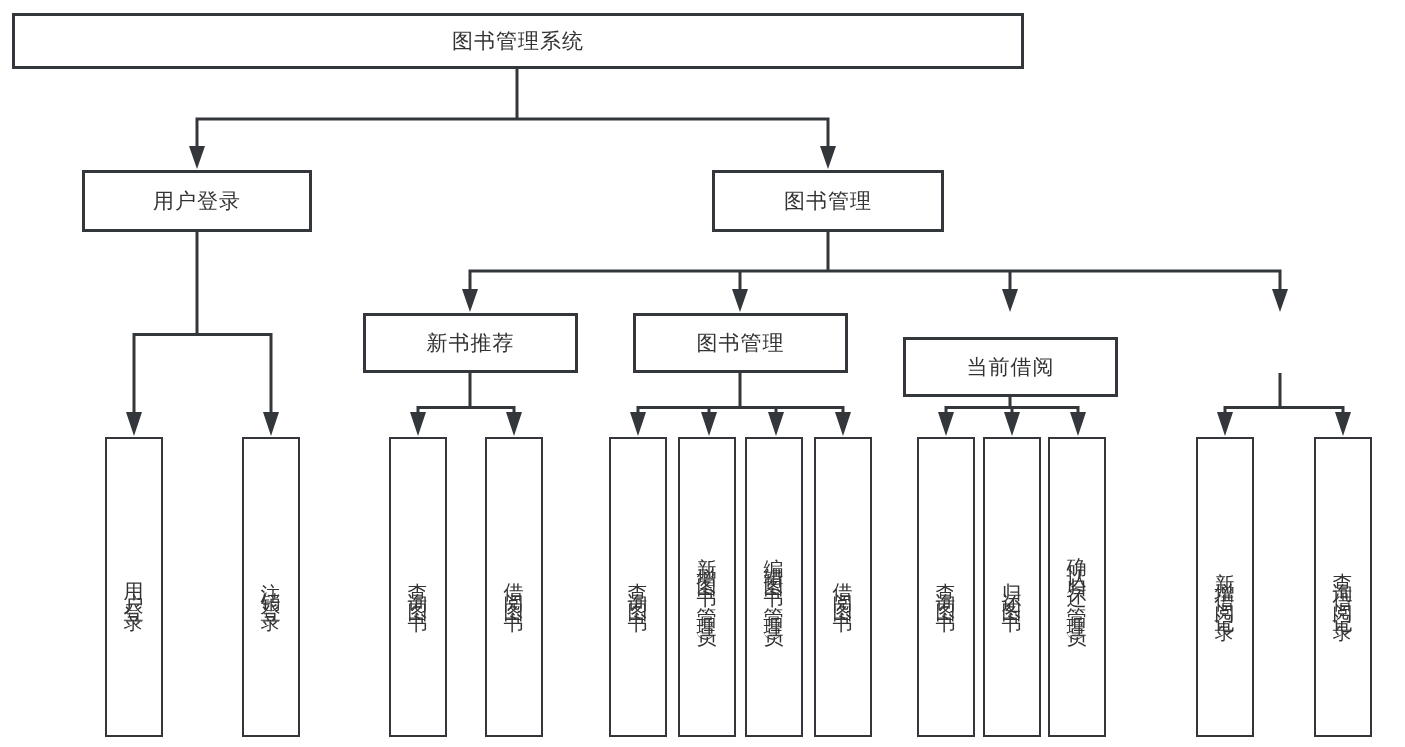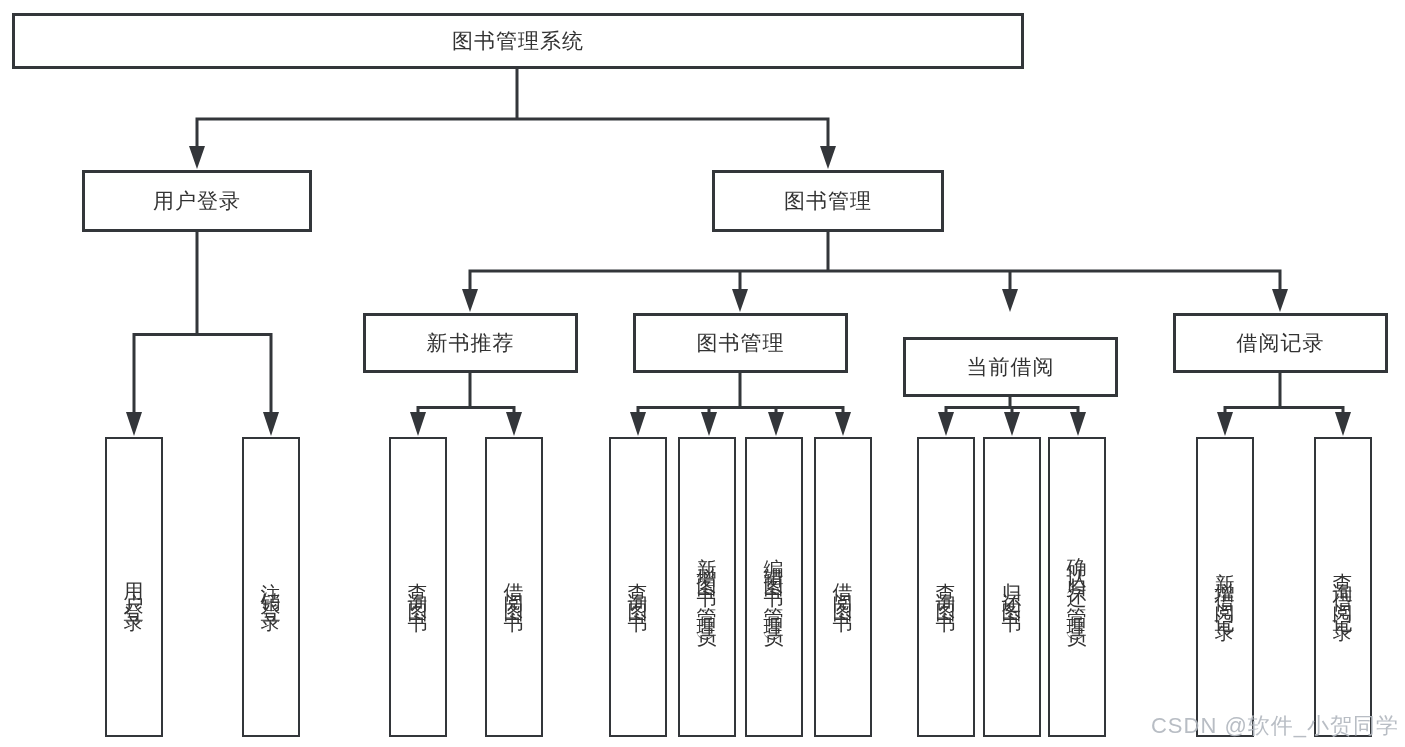--- a/index.html
+++ b/index.html
@@ -139,35 +139,33 @@
   </svg>
 
   <div class="box h n-root">图书管理系统</div>
 
   <div class="box h n-ul">用户登录</div>
   <div class="box h n-bm">图书管理</div>
 
   <div class="box h l3 n-nb">新书推荐</div>
   <div class="box h l3 n-bb">图书管理</div>
   <div class="box h l3 n-cb">当前借阅</div>
-  <div class="box h l3 n-br">借阅记录</div>
 
   <div class="box v n-ul1">用户登录</div>
   <div class="box v n-ul2">注销登录</div>
 
   <div class="box v n-nb1">查询图书</div>
   <div class="box v n-nb2">借阅图书</div>
 
   <div class="box v n-bb1">查询图书</div>
   <div class="box v n-bb2">新增图书（管理员）</div>
   <div class="box v n-bb3">编辑图书（管理员）</div>
   <div class="box v n-bb4">借阅图书</div>
 
   <div class="box v n-cb1">查询图书</div>
   <div class="box v n-cb2">归还图书</div>
   <div class="box v n-cb3">确认归还（管理员）</div>
 
   <div class="box v n-br1">新增借阅记录</div>
   <div class="box v n-br2">查询借阅记录</div>
 
-  <div class="watermark">CSDN @软件_小贺同学</div>
 
 </div>
 
 </body></html>

